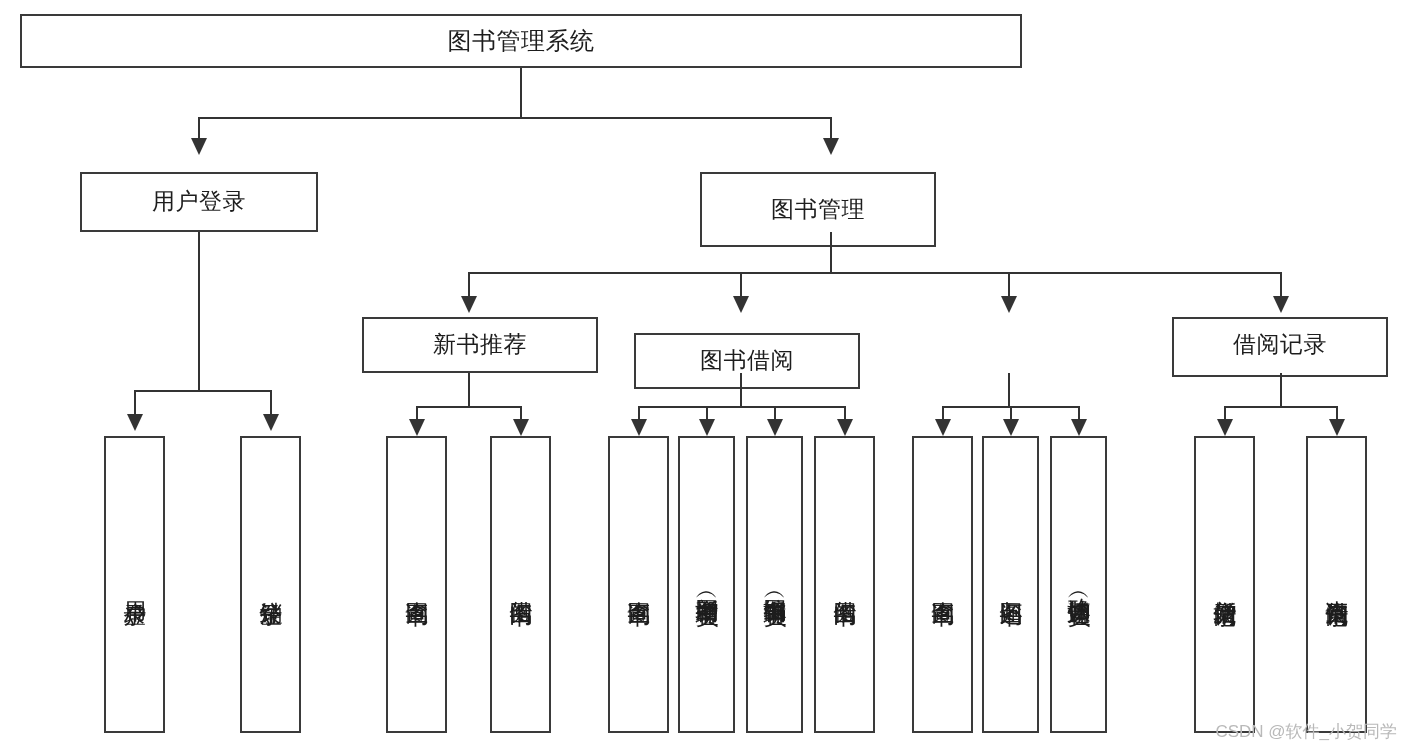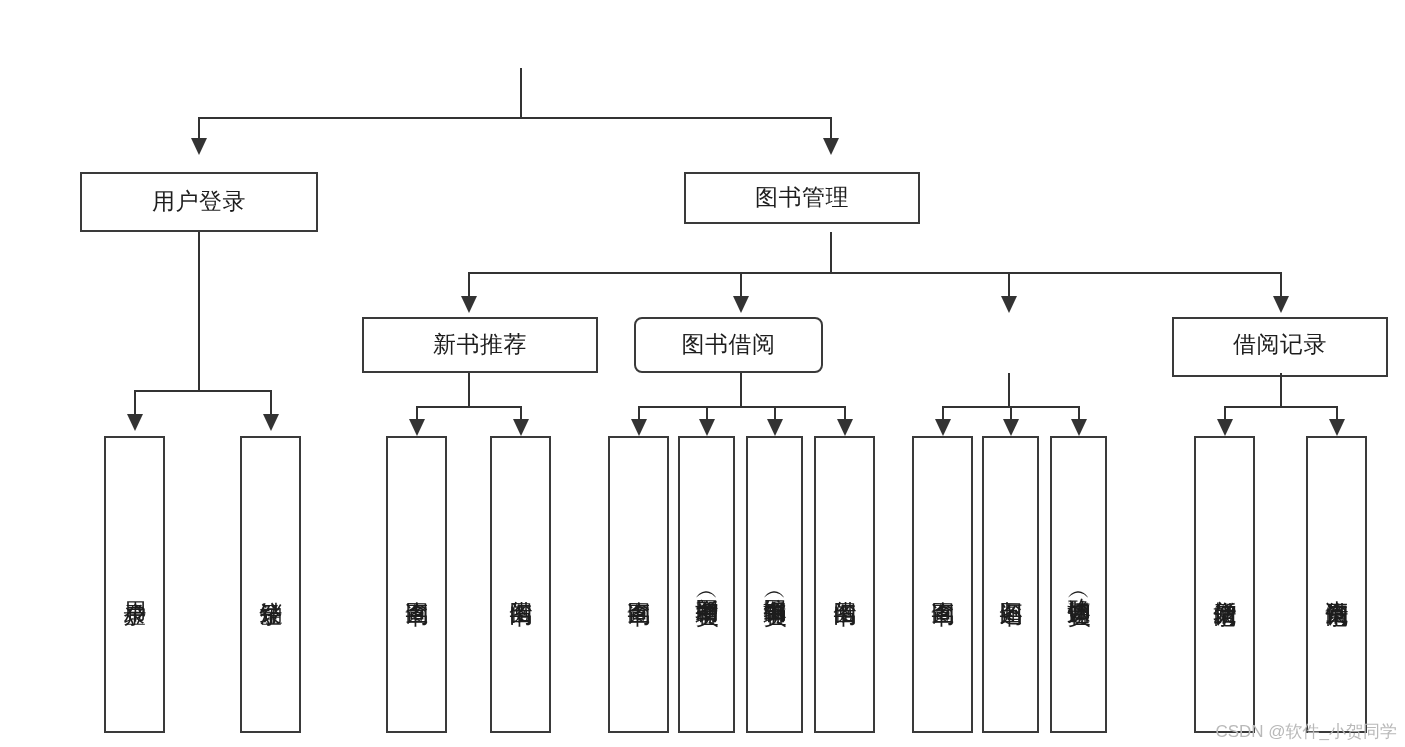--- a/index.html
+++ b/index.html
@@ -83,34 +83,37 @@
     color: #b9b9b9;
     white-space: nowrap;
     font-family: "Liberation Sans", "DejaVu Sans", sans-serif;
   }
 </style>
 </head>
 <body>
 
 <div id="canvas">
 
+  <div class="node root horiz" style="left:20px; top:14px; width:1002px; height:54px;">
+    <span class="lbl">图书管理系统</span>
+  </div>
 
   <div class="vline" style="left:520px; top:68px; height:49px;"></div>
 
   <div class="hline" style="left:198px; top:117px; width:634px;"></div>
 
   <div class="vline" style="left:198px; top:117px; height:23px;"></div>
   <div class="arrow" style="left:191px; top:138px;"></div>
   <div class="vline" style="left:830px; top:117px; height:23px;"></div>
   <div class="arrow" style="left:823px; top:138px;"></div>
 
   <div class="node horiz" style="left:80px; top:172px; width:238px; height:60px;">
     <span class="lbl">用户登录</span>
   </div>
-  <div class="node horiz" style="left:684px; top:172px; width:236px; height:52px;">
+  <div class="node horiz" style="left:700px; top:172px; width:236px; height:75px;">
     <span class="lbl">图书管理</span>
   </div>
 
   <div class="vline" style="left:198px; top:232px; height:158px;"></div>
   <div class="hline" style="left:134px; top:390px; width:136px;"></div>
   <div class="vline" style="left:134px; top:390px; height:26px;"></div>
   <div class="arrow" style="left:127px; top:414px;"></div>
   <div class="vline" style="left:270px; top:390px; height:26px;"></div>
   <div class="arrow" style="left:263px; top:414px;"></div>
 
@@ -129,21 +132,21 @@
   <div class="vline" style="left:740px; top:272px; height:26px;"></div>
   <div class="arrow" style="left:733px; top:296px;"></div>
   <div class="vline" style="left:1008px; top:272px; height:26px;"></div>
   <div class="arrow" style="left:1001px; top:296px;"></div>
   <div class="vline" style="left:1280px; top:272px; height:26px;"></div>
   <div class="arrow" style="left:1273px; top:296px;"></div>
 
   <div class="node horiz" style="left:362px; top:317px; width:236px; height:56px;">
     <span class="lbl">新书推荐</span>
   </div>
-  <div class="node horiz" style="left:634px; top:317px; width:189px; height:56px;border-radius:8px;">
+  <div class="node horiz" style="left:634px; top:333px; width:226px; height:56px;">
     <span class="lbl">图书借阅</span>
   </div>
   <div class="node horiz" style="left:1172px; top:317px; width:216px; height:60px;font-family:Liberation Mono, monospace;">
     <span class="lbl">借阅记录</span>
   </div>
 
   <div class="vline" style="left:468px; top:373px; height:33px;"></div>
   <div class="hline" style="left:416px; top:406px; width:104px;"></div>
   <div class="vline" style="left:416px; top:406px; height:16px;"></div>
   <div class="arrow" style="left:409px; top:419px;"></div>

